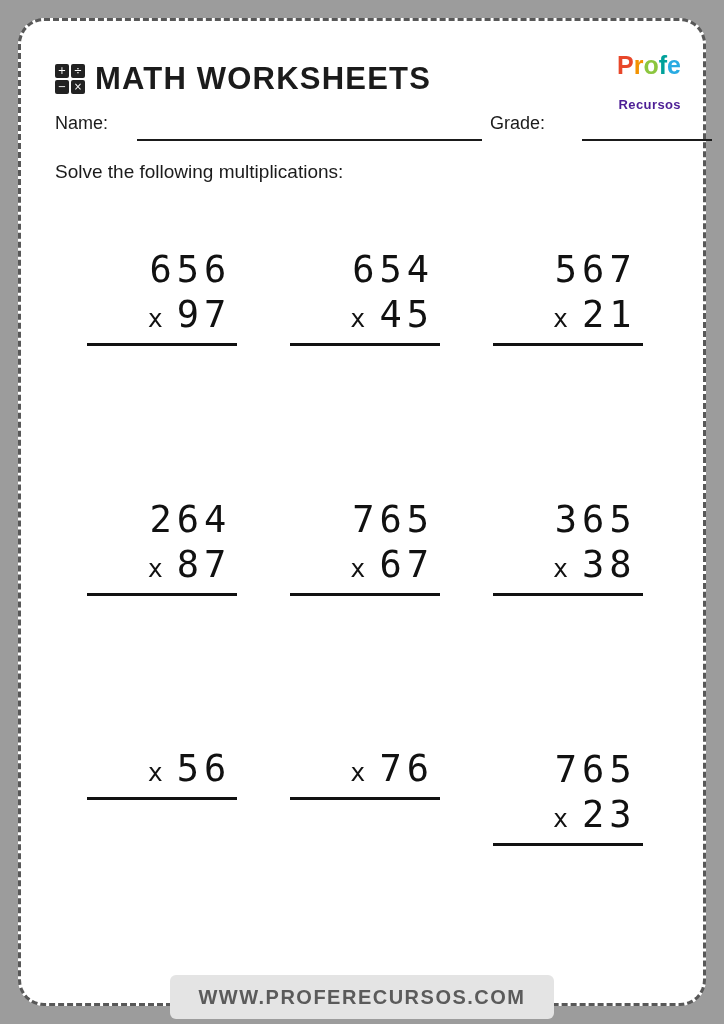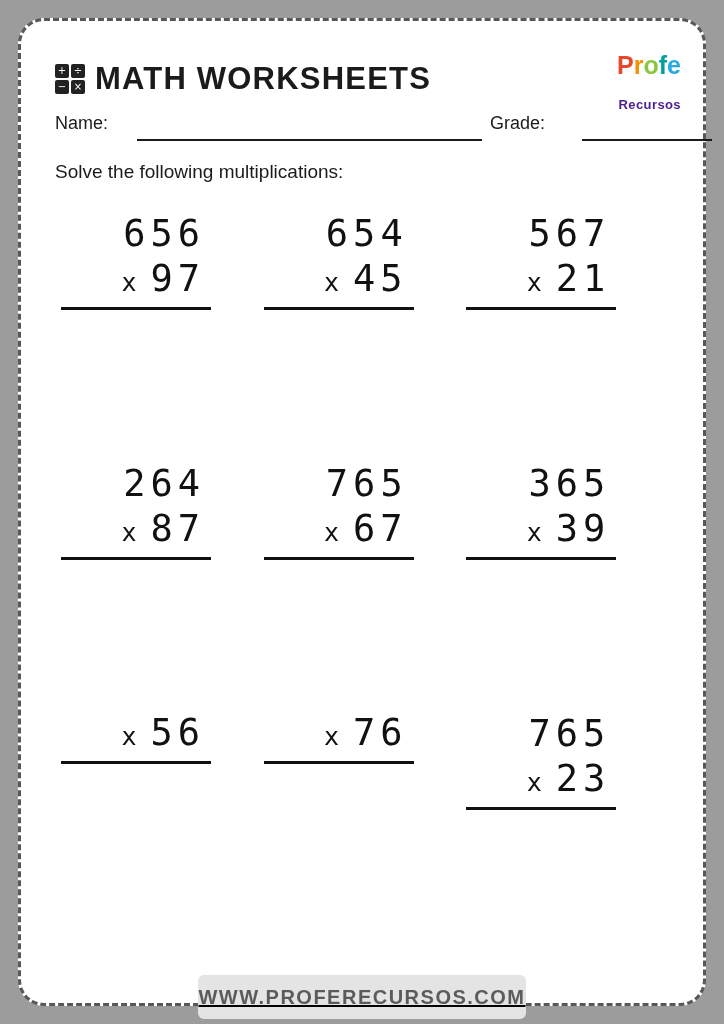--- a/index.html
+++ b/index.html
@@ -142,20 +142,22 @@
     width: 608px;
     display: grid;
     grid-template-columns: repeat(3, 1fr);
     grid-template-rows: repeat(3, 250px);
   }
 
   .problem {
     position: relative;
     display: flex;
     flex-direction: column;
+    align-items: center;
+    margin-top: 36px;
   }
 
   .prob-inner {
     width: 150px;
     text-align: right;
   }
 
   .operand {
     font-family: "DejaVu Sans Mono", monospace;
     font-size: 37px;
@@ -189,28 +191,27 @@
     width: 150px;
     border-bottom: 3px solid #111;
   }
 
   
   .footer {
     position: absolute;
     left: 50%;
     transform: translateX(-50%);
     bottom: -16px;
-    width: 328px;
+    width: 384px;
     height: 44px;
     background: #e4e4e4;
     border-radius: 6px;
     display: flex;
     align-items: center;
     justify-content: center;
-    text-decoration: underline;
   }
   .footer-text {
     font-family: "Liberation Sans", sans-serif;
     font-size: 20px;
     letter-spacing: 1.5px;
     color: #5b5b5b;
     font-weight: bold;
   }
 </style>
 </head>
@@ -301,21 +302,21 @@
         </div>
       </div>
       <div class="rule"></div>
     </div>
 
     <div class="problem">
       <div class="prob-inner">
         <div class="operand">365</div>
         <div class="op-row">
           <div class="op-sign">x</div>
-          <div class="op-num">39</div>
+          <div class="op-num">38</div>
         </div>
       </div>
       <div class="rule"></div>
     </div>
 
     <div class="problem">
       <div class="prob-inner">
         <div class="op-row">
           <div class="op-sign">x</div>
           <div class="op-num">56</div>

